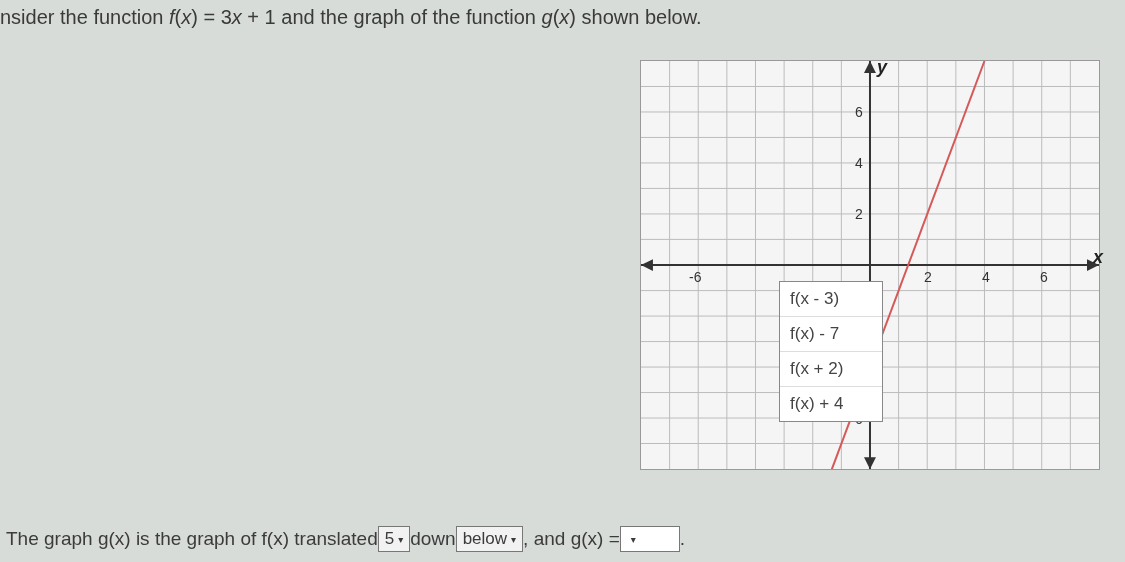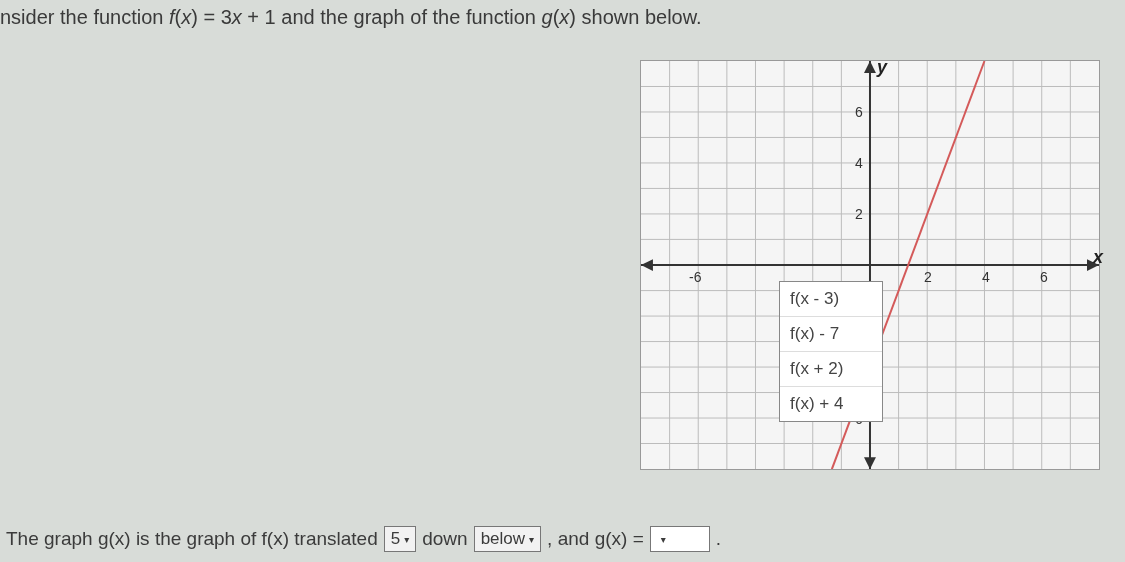--- a/index.html
+++ b/index.html
@@ -61,21 +61,20 @@
     }
     .dropdown-panel .opt:last-child { border-bottom: none; }
     .answer-row {
       position: absolute;
       bottom: 10px;
       left: 6px;
       font-size: 19px;
       color: #3b3b3b;
       display: flex;
       align-items: center;
-      gap: 6px;
     }
     .sel {
       display: inline-flex;
       align-items: center;
       border: 1px solid #777;
       background: #f2f2f2;
       padding: 2px 6px;
       font-size: 17px;
       height: 26px;
       cursor: pointer;

